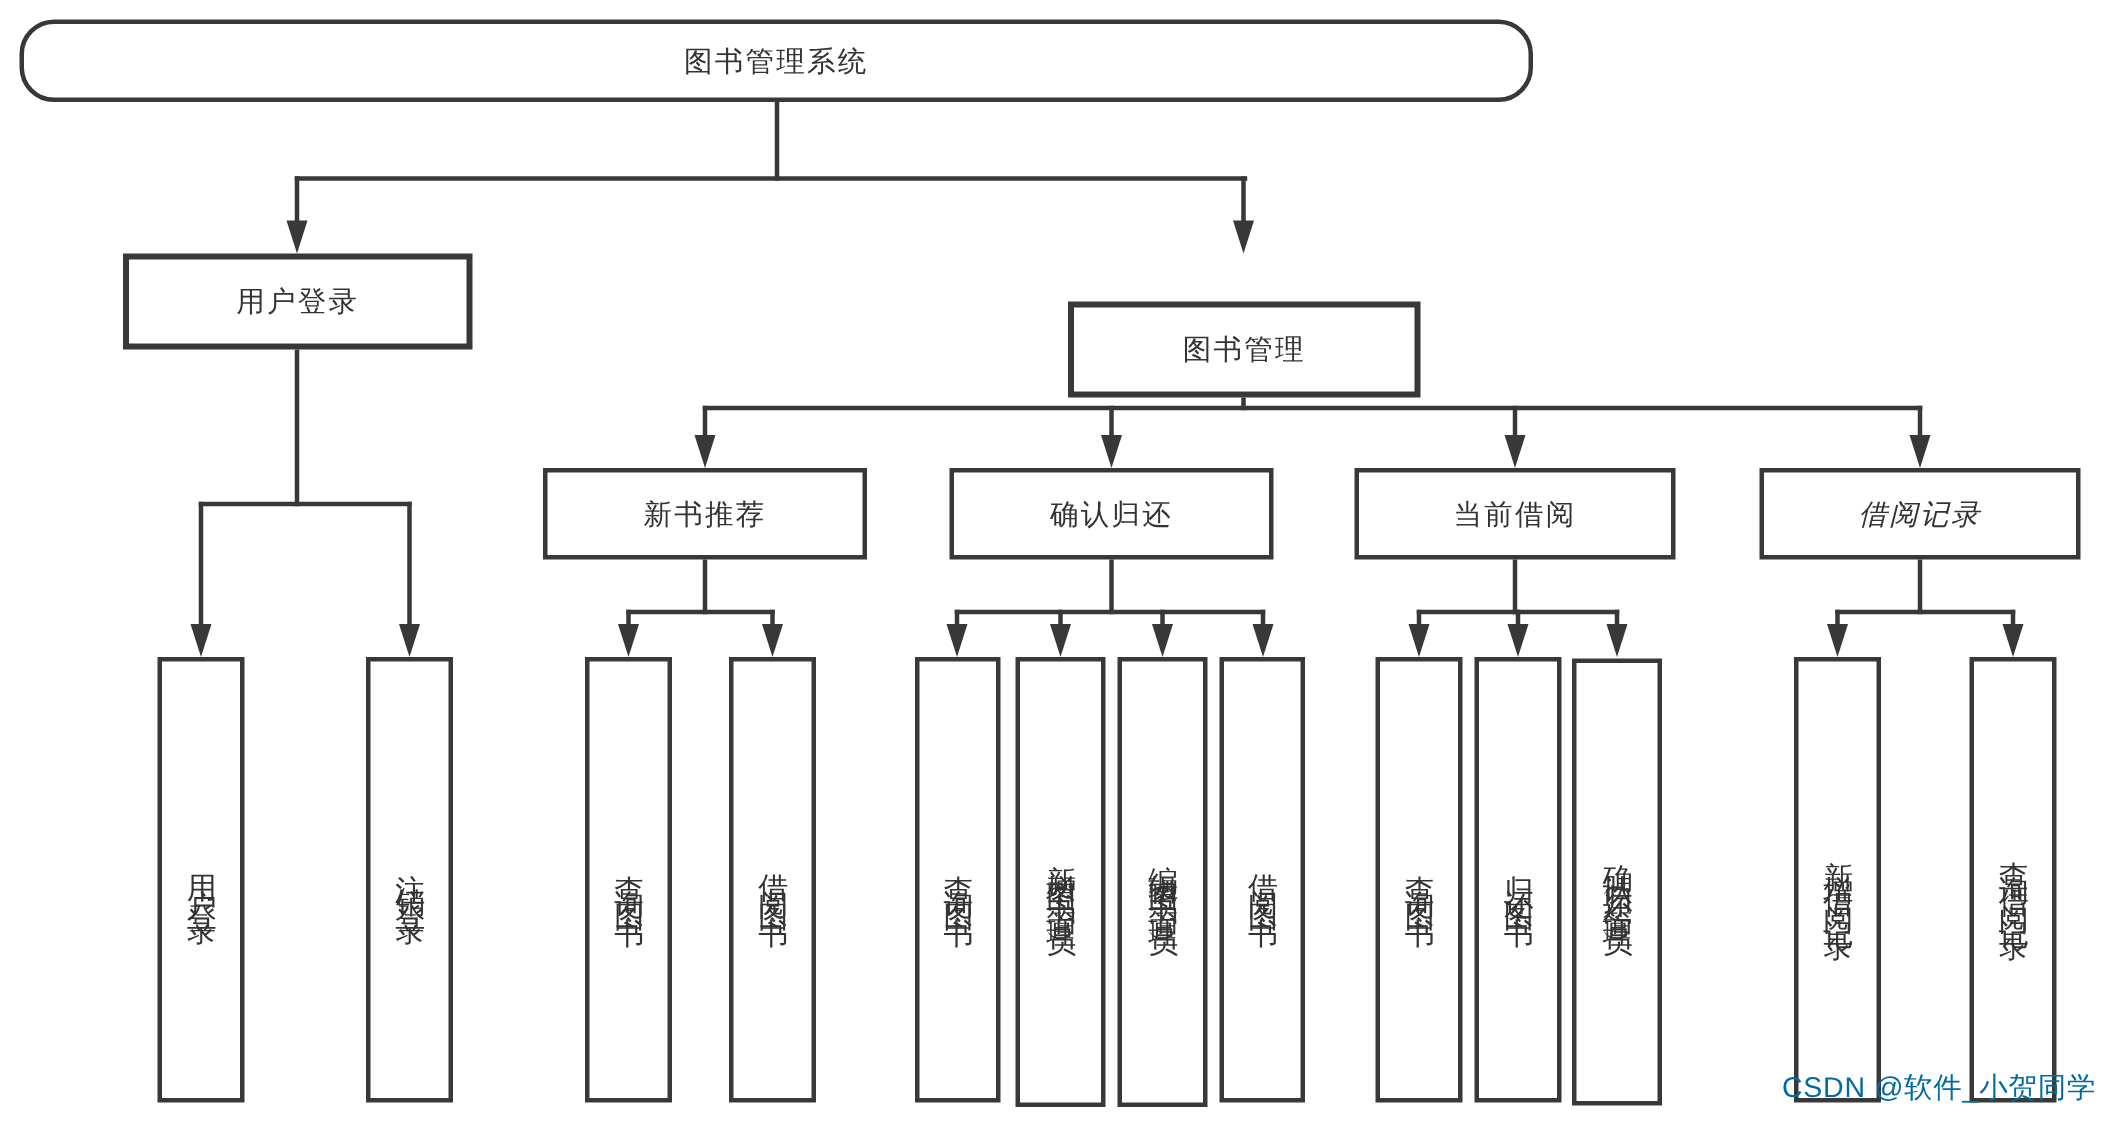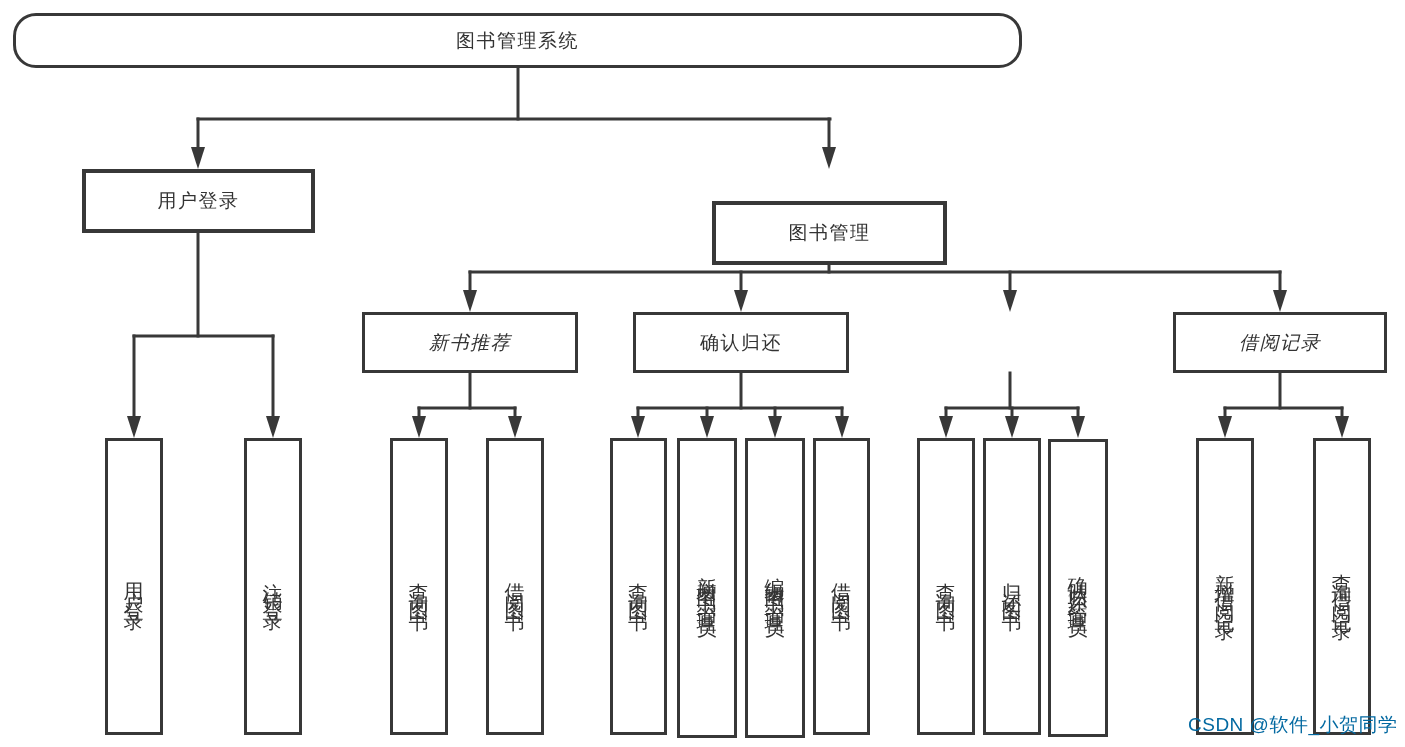--- a/index.html
+++ b/index.html
@@ -134,26 +134,29 @@
     <span class="label">图书管理系统</span>
   </div>
 
   <div class="node lvl2" style="left:82px; top:169px; width:233px; height:64px;">
     <span class="label">用户登录</span>
   </div>
   <div class="node lvl2" style="left:712px; top:169px; width:235px; height:64px;margin-top:32px;">
     <span class="label">图书管理</span>
   </div>
 
-  <div class="node lvl3" style="left:362px; top:312px; width:216px; height:61px;font-style:italic;">
+  <div class="node lvl3" style="left:362px; top:312px; width:216px; height:61px;">
     <span class="label">新书推荐</span>
   </div>
   <div class="node lvl3" style="left:633px; top:312px; width:216px; height:61px;">
     <span class="label">确认归还</span>
   </div>
+  <div class="node lvl3" style="left:903px; top:312px; width:214px; height:61px;">
+    <span class="label">当前借阅</span>
+  </div>
   <div class="node lvl3" style="left:1173px; top:312px; width:214px; height:61px;font-style:italic;">
     <span class="label">借阅记录</span>
   </div>
 
   <div class="node leaf" style="left:105px; top:438px; width:58px; height:297px;">
     <span class="label">用户登录</span>
   </div>
   <div class="node leaf" style="left:244px; top:438px; width:58px; height:297px;">
     <span class="label">注销登录</span>
   </div>

